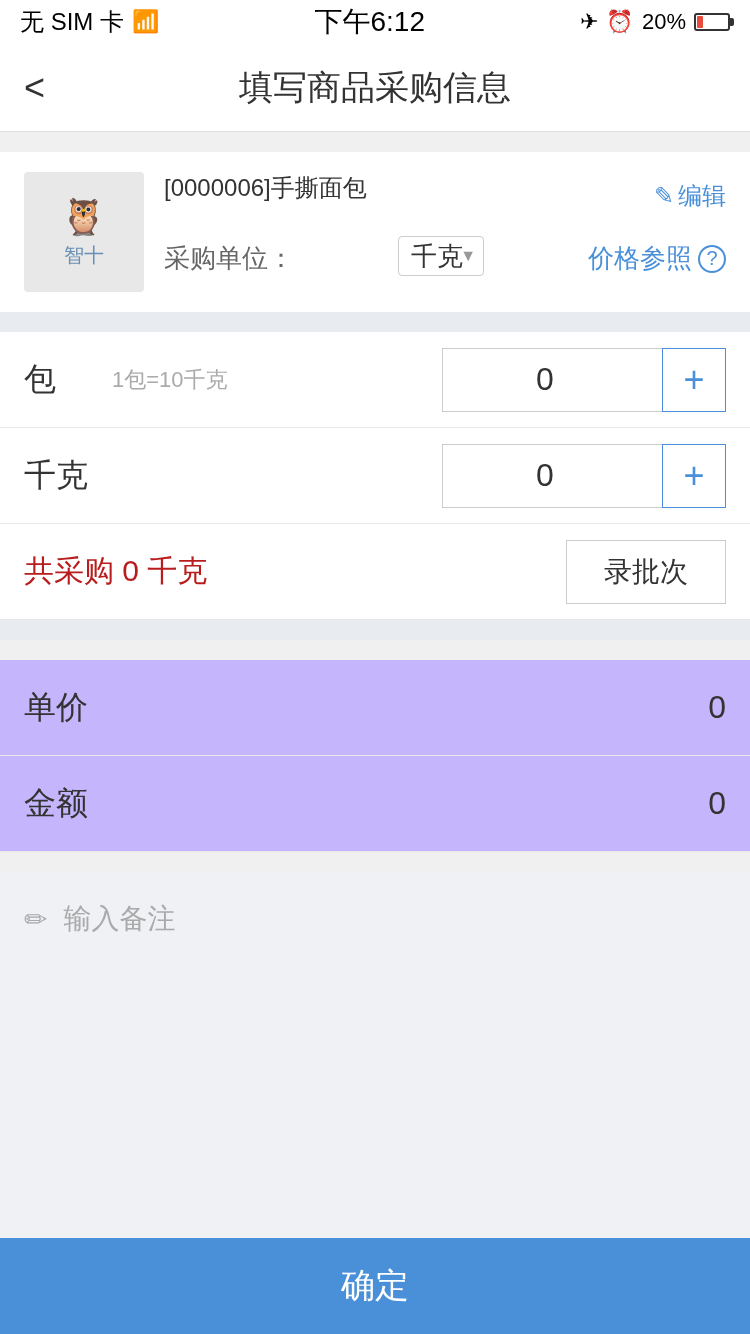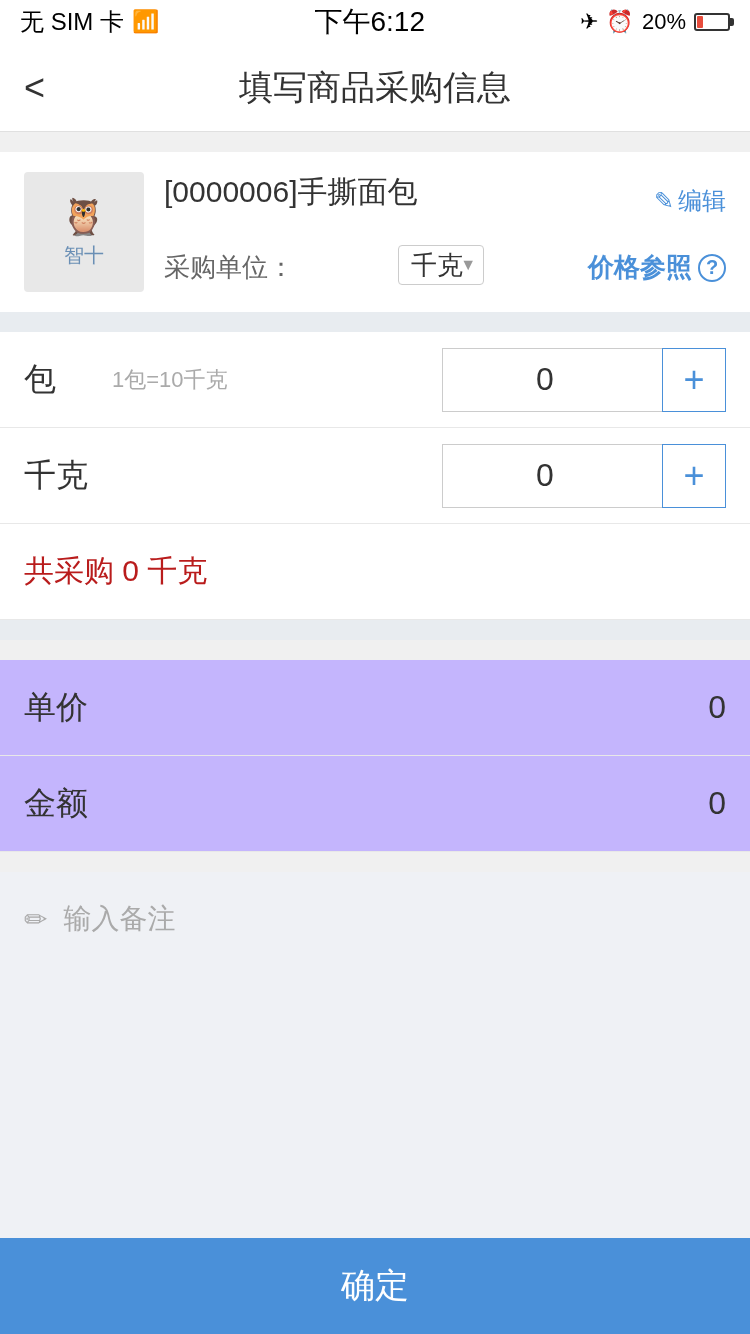--- a/index.html
+++ b/index.html
@@ -71,21 +71,21 @@
       width: 120px; height: 120px;
       background: #e8e8e8;
       border-radius: 4px;
       flex-shrink: 0;
       display: flex; align-items: center; justify-content: center;
       flex-direction: column;
     }
     .owl-icon { font-size: 36px; color: #6a8fb5; }
     .owl-label { font-size: 20px; color: #6a8fb5; margin-top: 4px; }
     .product-info { flex: 1; }
-    .product-name { font-size: 30px; color: #333; margin-bottom: 16px; }
+    .product-name { font-size: 24px; color: #333; margin-bottom: 16px; }
     .product-unit-row {
       display: flex; align-items: flex-end; gap: 12px;
       justify-content: space-between;
     }
     .unit-label { font-size: 26px; color: #666; }
     .unit-select {
       background: #fff;
       border: 1px solid #ccc;
       border-radius: 4px;
       padding: 4px 20px 4px 12px;
@@ -99,21 +99,21 @@
     }
     .unit-wrapper::after {
       content: '▼';
       font-size: 16px;
       color: #999;
       position: absolute; right: 8px; top: 50%; transform: translateY(-50%);
       pointer-events: none;
     }
     .price-ref {
       font-size: 26px; color: #4a90d9;
-      display: flex; align-items: center; gap: 6px; font-weight: bold;
+      display: flex; align-items: center; gap: 6px;
     }
     .price-ref-icon {
       width: 28px; height: 28px;
       border: 2px solid #4a90d9;
       border-radius: 50%;
       display: flex; align-items: center; justify-content: center;
       font-size: 20px; color: #4a90d9;
     }
     .edit-link {
       font-size: 24px; color: #4a90d9;
@@ -323,20 +323,21 @@
     <span class="input-label">千克</span>
     <span class="input-sublabel"></span>
     <div class="input-field-wrap">
       <input class="input-number" type="number" value="0" style="">
       <button class="plus-btn">+</button>
     </div>
   </div>
 
   <div class="total-row">
     <span class="total-label">共采购 0 千克</span>
+    <button class="record-btn">录批次</button>
   </div>
 </div>
 
 <div class="section-divider"></div>
 
 <div class="info-section">
   <div class="info-row">
     <span class="info-label">单价</span>
     <span class="info-value">0</span>
   </div>

